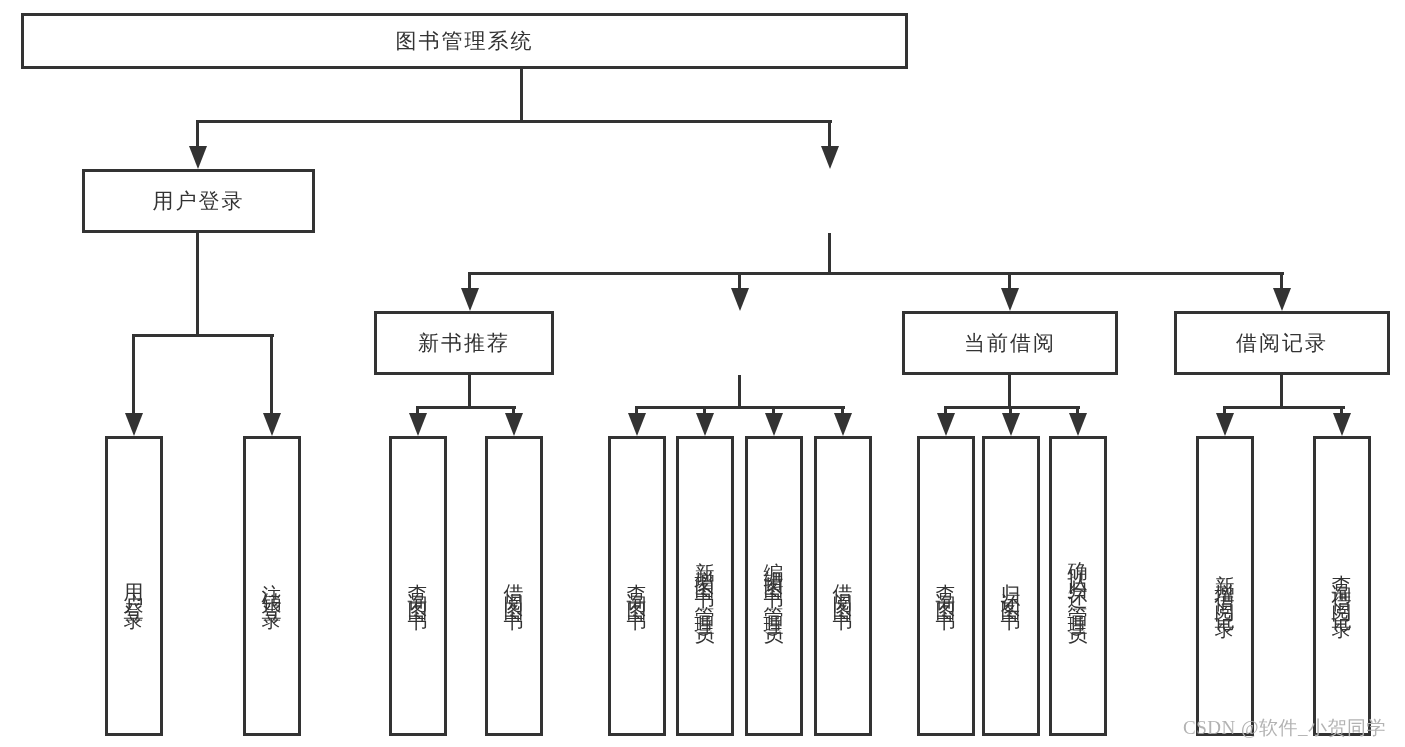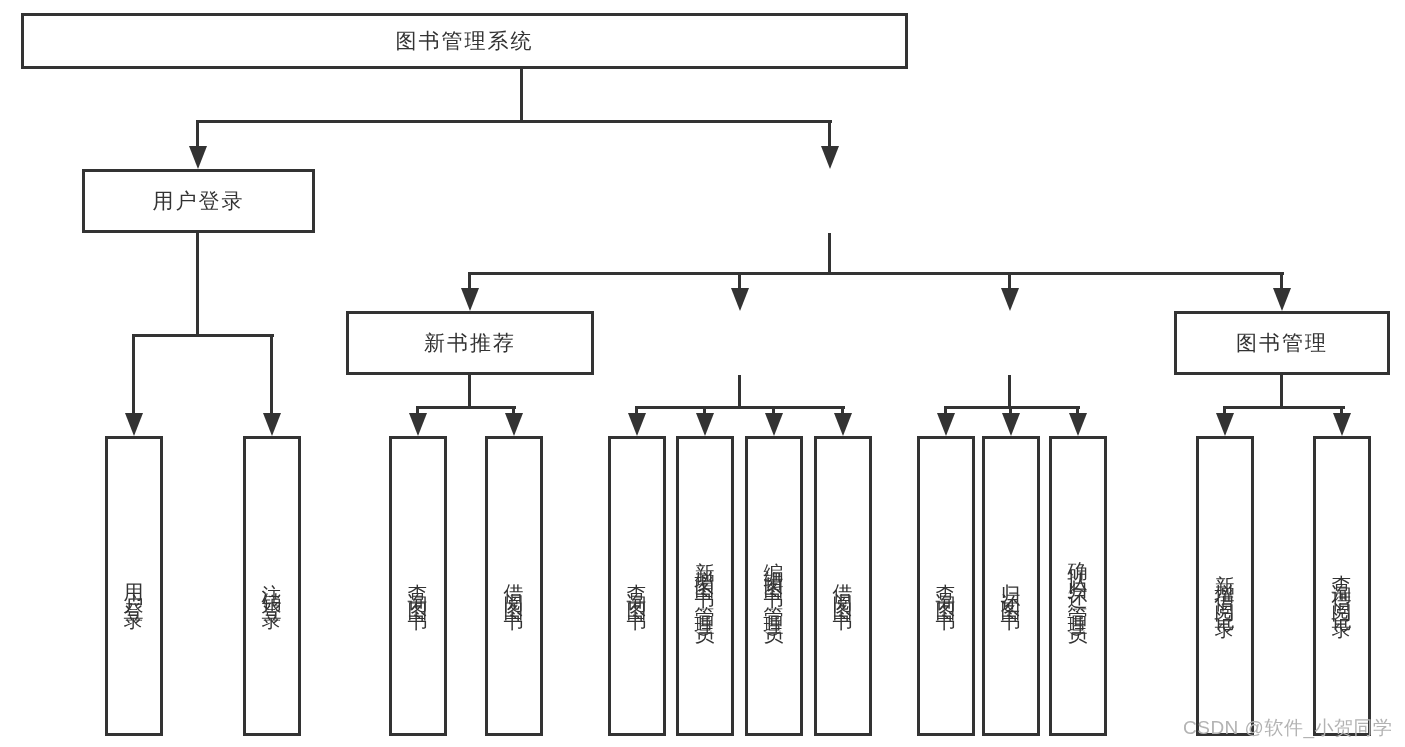--- a/index.html
+++ b/index.html
@@ -17,21 +17,21 @@
     font-size:20px;letter-spacing:9px;color:#333333;line-height:1;
   }
   .line{position:absolute;background:#333333;}
   .arrow{
     position:absolute;width:0;height:0;
     border-left:9px solid transparent;border-right:9px solid transparent;
     border-top:23px solid #333333;
   }
   .watermark{
     position:absolute;left:1183px;top:715px;font-size:19px;color:#b3b3b3;
-    white-space:nowrap;letter-spacing:0.5px;
+    white-space:nowrap;letter-spacing:0.5px;font-family:Liberation Serif, serif;
   }
 </style>
 </head>
 <body>
 
 <div id="stage">
 
   <div class="box h" style="left:21px;top:13px;width:887px;height:56px">
     <span>图书管理系统</span>
   </div>
@@ -58,25 +58,28 @@
   <div class="line" style="left:468px;top:272px;width:816px;height:3px"></div>
   <div class="line" style="left:468px;top:272px;width:3px;height:20px"></div>
   <div class="line" style="left:738px;top:272px;width:3px;height:20px"></div>
   <div class="line" style="left:1008px;top:272px;width:3px;height:20px"></div>
   <div class="line" style="left:1280px;top:272px;width:3px;height:20px"></div>
   <div class="arrow" style="left:461px;top:288px"></div>
   <div class="arrow" style="left:731px;top:288px"></div>
   <div class="arrow" style="left:1001px;top:288px"></div>
   <div class="arrow" style="left:1273px;top:288px"></div>
 
-  <div class="box h" style="left:346px;top:311px;width:248px;height:64px">
+  <div class="box h" style="left:374px;top:311px;width:180px;height:64px">
     <span>新书推荐</span>
   </div>
+  <div class="box h" style="left:902px;top:311px;width:216px;height:64px">
+    <span>当前借阅</span>
+  </div>
   <div class="box h" style="left:1174px;top:311px;width:216px;height:64px">
-    <span>图书管理</span>
+    <span>借阅记录</span>
   </div>
 
   <div class="line" style="left:468px;top:375px;width:3px;height:34px"></div>
   <div class="line" style="left:416px;top:406px;width:100px;height:3px"></div>
   <div class="line" style="left:416px;top:406px;width:3px;height:10px"></div>
   <div class="line" style="left:512px;top:406px;width:3px;height:10px"></div>
   <div class="arrow" style="left:409px;top:413px"></div>
   <div class="arrow" style="left:505px;top:413px"></div>
 
   <div class="line" style="left:738px;top:375px;width:3px;height:34px"></div>

